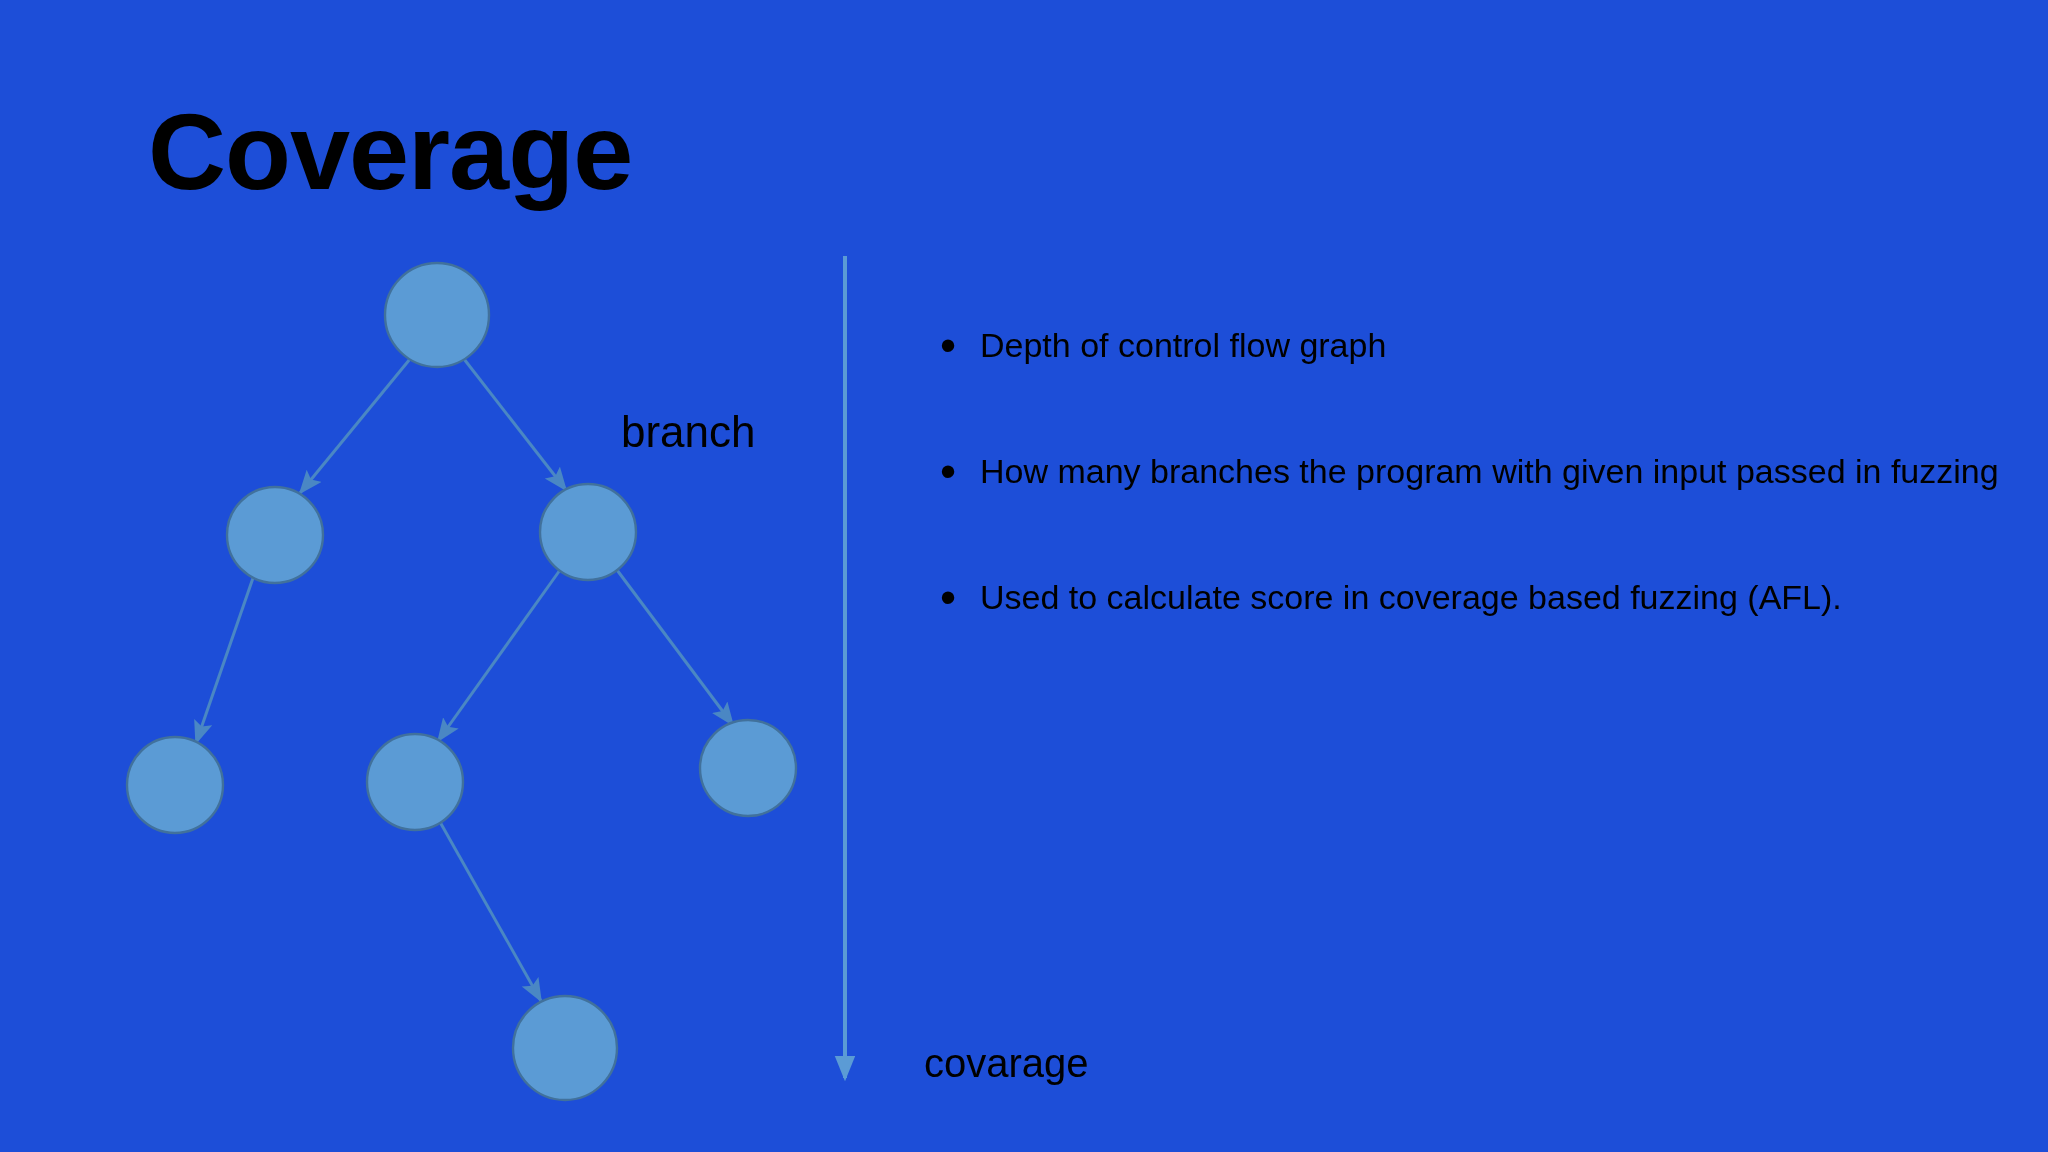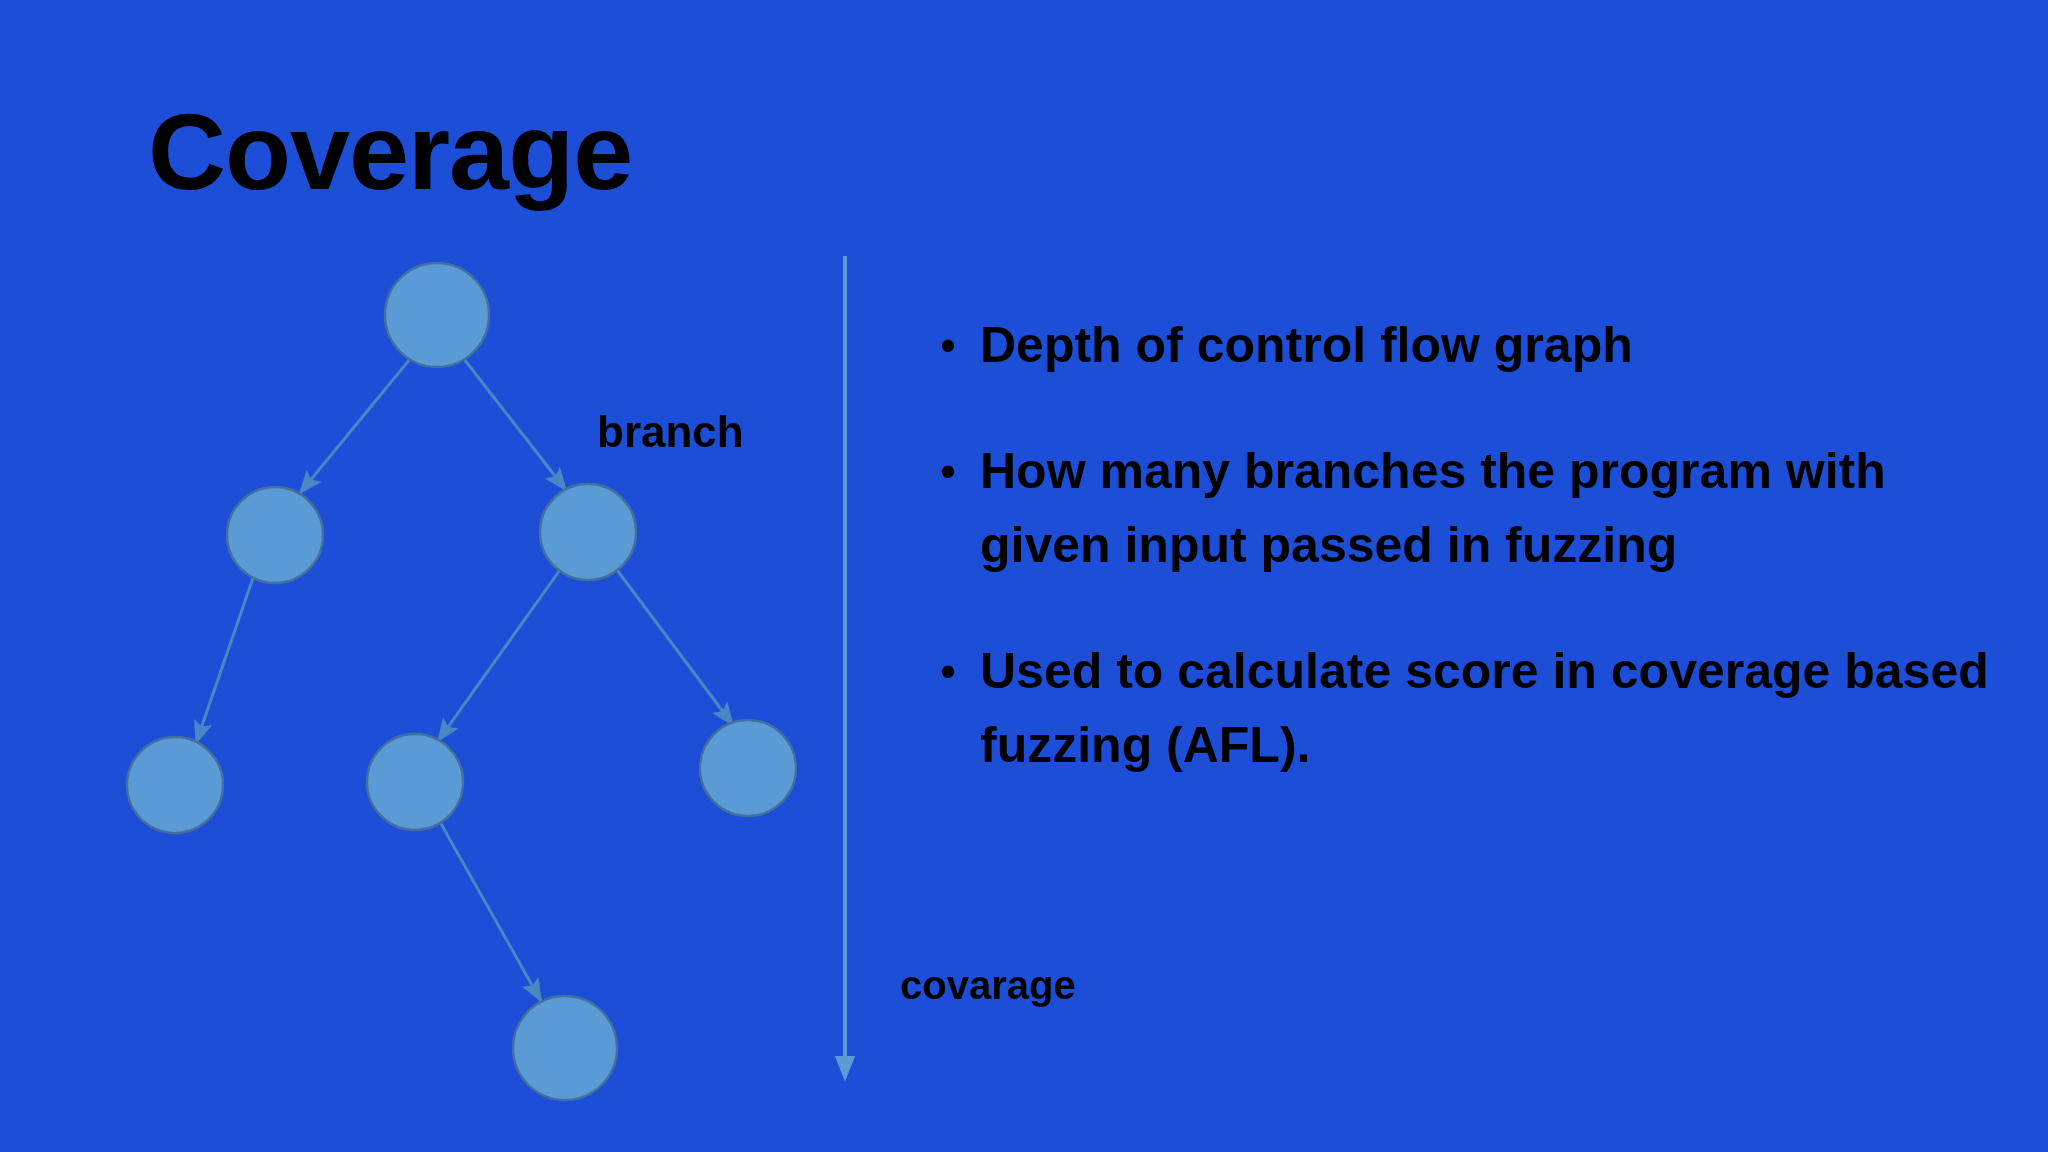--- a/index.html
+++ b/index.html
@@ -44,32 +44,33 @@
   #diagram svg {
     display: block;
     width: 900px;
     height: 1152px;
   }
 
   
   .diagram-label {
     position: absolute;
     font-family: "Liberation Sans", sans-serif;
-    font-weight: bold;
+    font-weight: normal;
     color: #000000;
     white-space: nowrap;
+    margin-left: 24px;
   }
   #label-branch {
     left: 597px;
     top: 407px;
     font-size: 44px;
   }
   #label-covarage {
     left: 900px;
-    top: 963px;
+    top: 1041px;
     font-size: 40px;
     text-align: center;
   }
 
   
   #bullet-list {
     position: absolute;
     left: 940px;
     top: 308px;
     width: 1090px;
@@ -87,22 +88,22 @@
     width: 40px;
     font-family: "Liberation Sans", sans-serif;
     font-size: 46px;
     line-height: 74px;
     color: #000000;
     text-align: left;
   }
   .bullet-text {
     flex: 1 1 auto;
     font-family: "Liberation Sans", sans-serif;
-    font-weight: bold;
-    font-size: 50px;
+    font-weight: normal;
+    font-size: 34px;
     line-height: 74px;
     color: #000000;
   }
 </style>
 </head>
 <body>
 
 <div id="slide">
 
   <div id="slide-title">Coverage</div>

